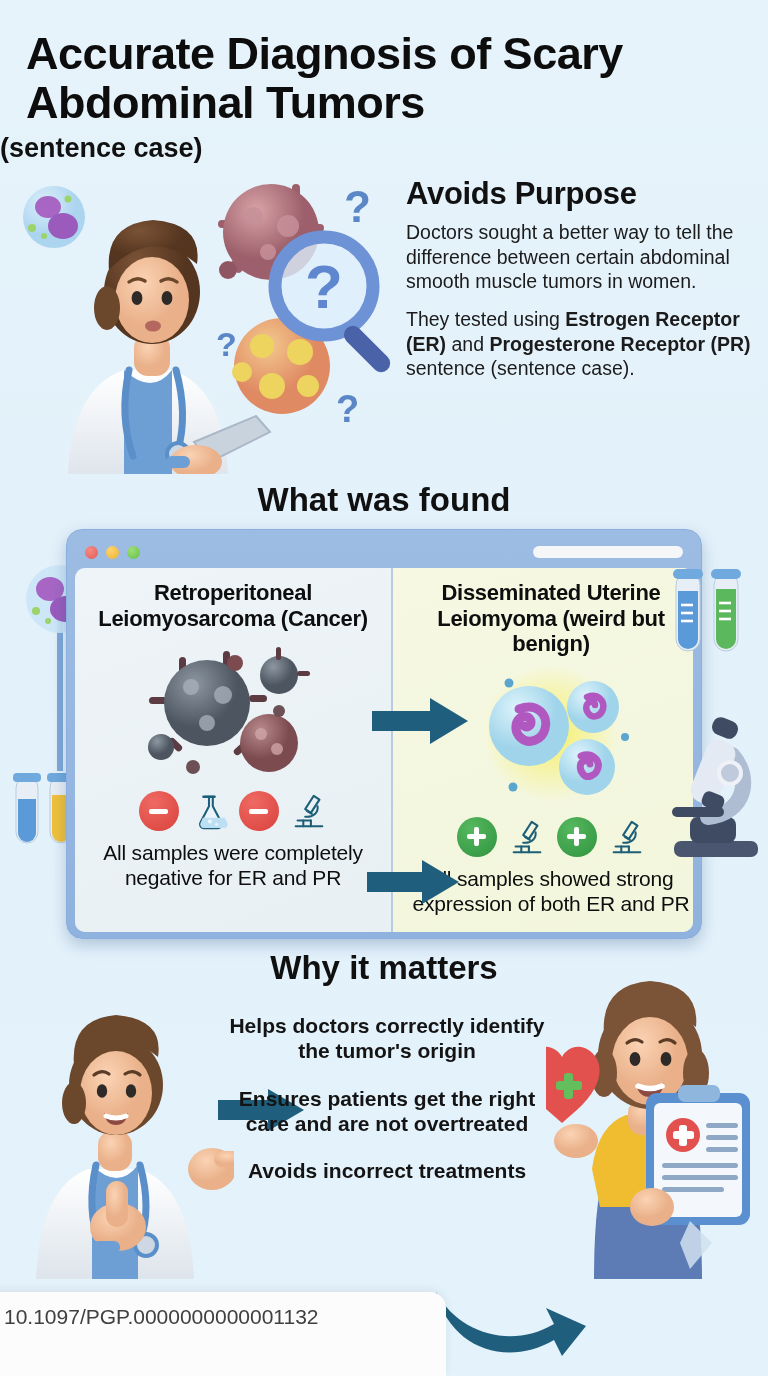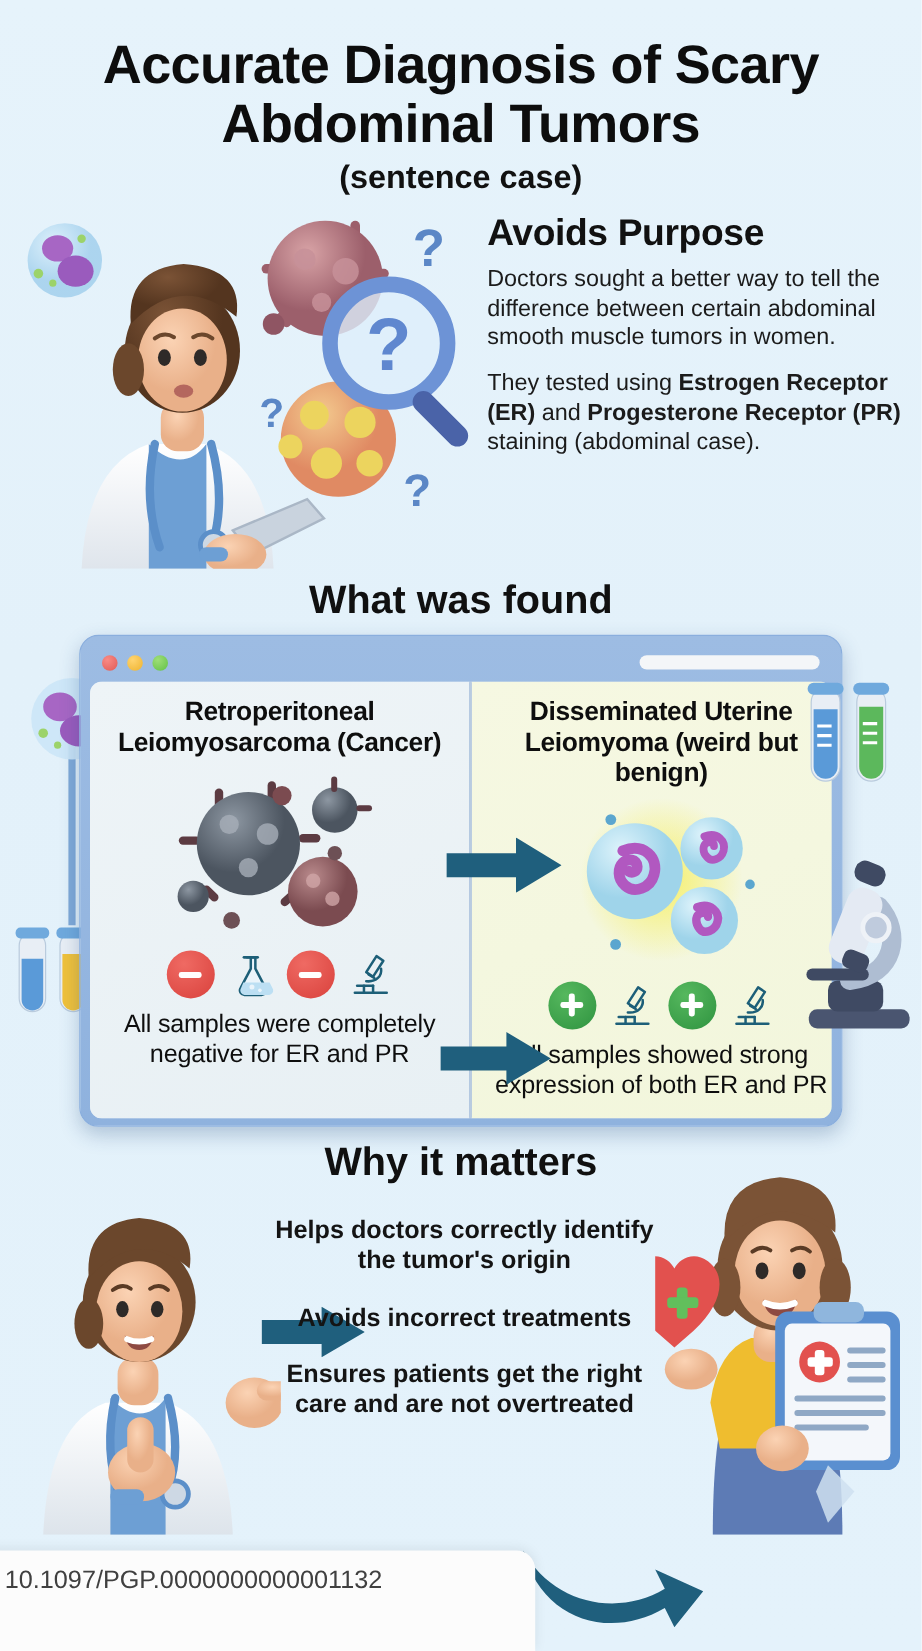--- a/index.html
+++ b/index.html
@@ -6,21 +6,21 @@
   html,body { width:768px; height:1376px; }
   body {
     font-family: "Liberation Sans", sans-serif;
     background: linear-gradient(180deg,#e6f3fb 0%,#e3f1fa 40%,#e4f2fb 100%);
     position:relative; overflow:hidden;
     -webkit-font-smoothing:antialiased;
   }
   .page { position:relative; width:768px; height:1376px; }
 
   
-  .title-wrap { padding-top:30px; text-align:center; }
+  .title-wrap { padding-top:30px; text-align:left; }
   .title {
     font-size:45px; font-weight:bold; line-height:1.08;
     color:#0d0d0d; letter-spacing:-0.5px; padding:0 26px;
   }
   .subtitle { font-size:27px; font-weight:bold; color:#111; margin-top:6px; }
 
   
   .sec1 { position:relative; height:315px; }
   .hero-art { position:absolute; left:6px; top:10px; width:392px; height:300px; }
   .purpose { position:absolute; left:406px; top:12px; width:348px; }
@@ -204,21 +204,21 @@
       <g fill="#5b87c6" font-family="Liberation Sans, sans-serif" font-weight="bold">
         <text x="338" y="48" font-size="44">?</text>
         <text x="210" y="182" font-size="34">?</text>
         <text x="330" y="248" font-size="38">?</text>
       </g>
     </svg>
 
     <div class="purpose">
       <h2>Avoids Purpose</h2>
       <p>Doctors sought a better way to tell the difference between certain abdominal smooth muscle tumors in women.</p>
-      <p><span>They tested using </span><b>Estrogen Receptor (ER)</b><span> and </span><b>Progesterone Receptor (PR)</b><span> staining (abdominal case).</span></p>
+      <p><span>They tested using </span><b>Estrogen Receptor (ER)</b><span> and </span><b>Progesterone Receptor (PR)</b><span> sentence (sentence case).</span></p>
     </div>
   </div>
 
   <div class="sec2">
     <div class="h-found">What was found</div>
 
     <svg class="dec" style="left:2px; top:78px; width:92px; height:300px;" viewBox="0 0 92 300">
       <line x1="58" y1="40" x2="58" y2="212" stroke="#7fa9d8" stroke-width="6"></line>
       <g>
         <circle cx="58" cy="40" r="34" fill="#cce6f7" opacity=".92"></circle>
@@ -469,22 +469,22 @@
         <rect x="208" y="178" width="34" height="16" rx="8" fill="url(#skin2)"></rect>
       </g>
     </svg>
 
     <svg class="arrow-why" viewBox="0 0 86 42">
       <path d="M0 11h50V0l36 21-36 21V31H0z" fill="#1f5f7d"></path>
     </svg>
 
     <div class="whylist">
       <div>Helps doctors correctly identify the tumor's origin</div>
+      <div>Ensures patients get the right care and are not overtreated</div>
       <div>Avoids incorrect treatments</div>
-      <div>Ensures patients get the right care and are not overtreated</div>
     </div>
 
     <svg class="doc-right" viewBox="0 0 220 320">
       <defs>
         <radialGradient id="skin3" cx="38%" cy="30%">
           <stop offset="0" stop-color="#fbd3b4"></stop>
             <stop offset="1" stop-color="#e9b089"></stop>
         </radialGradient>
       </defs>
       <path d="M48 320q0-86 14-118l78 0q16 34 16 118z" fill="#5d7bb5"></path>

